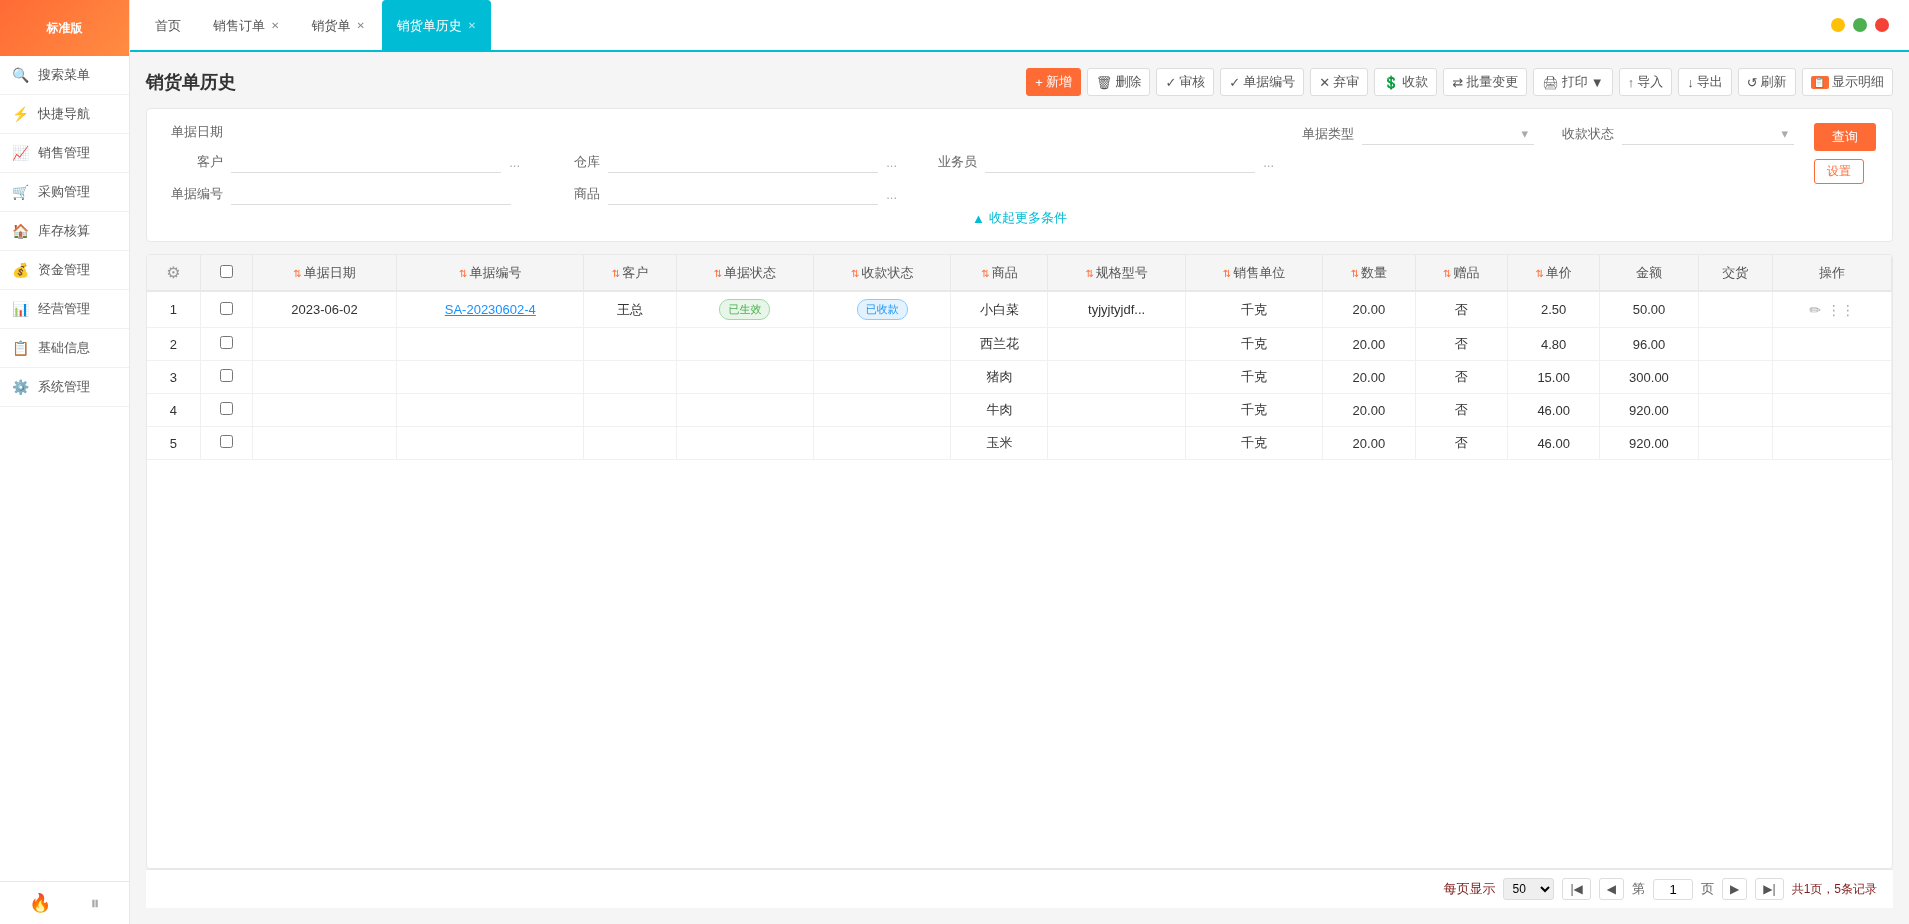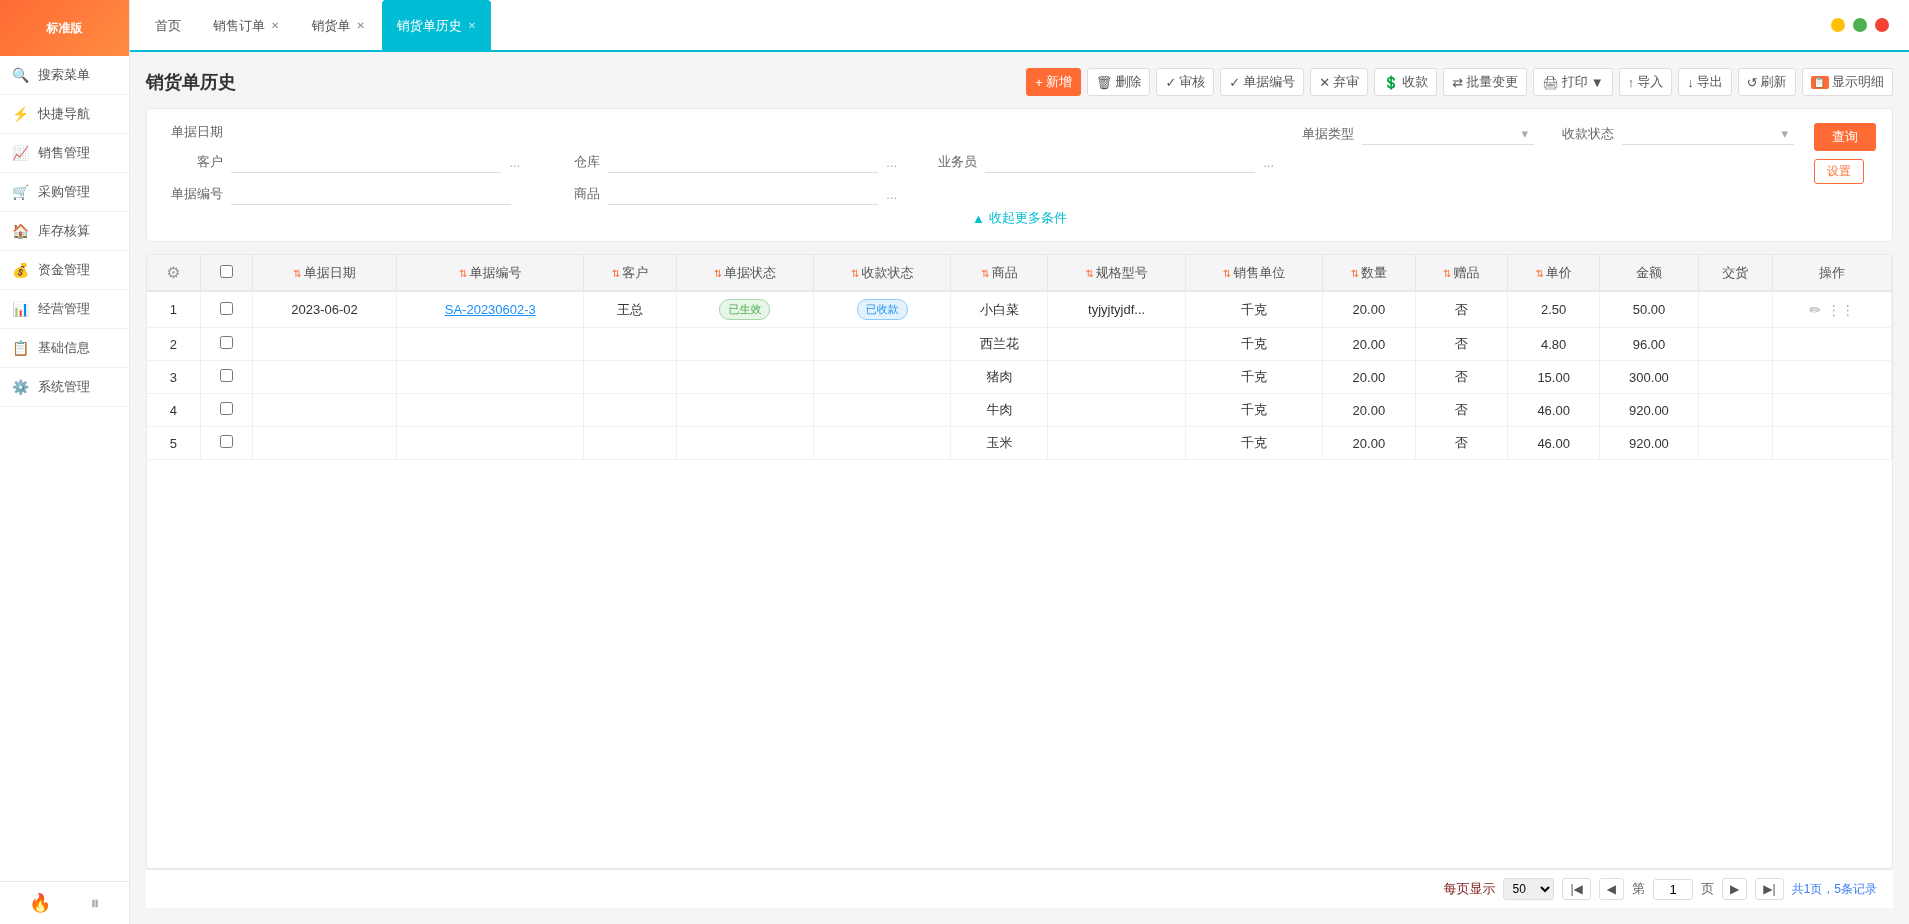--- a/index.html
+++ b/index.html
@@ -274,21 +274,21 @@
       font-size: 12px;
     }
     .page-nav-btn:disabled { color: #ccc; cursor: not-allowed; }
     .page-input {
       width: 40px;
       border: 1px solid #ddd;
       padding: 2px 4px;
       border-radius: 3px;
       text-align: center;
     }
-    .page-info { color: #3b82f6; font-size: 12px; }
+    .page-info { color: #7f1d1d; font-size: 12px; }
 
     .settings-gear { color: #999; font-size: 16px; }
   </style>
 </head>
 <body>
 
 <div class="sidebar">
   <div class="sidebar-top">标准版</div>
 
   <div class="sidebar-item">
@@ -509,21 +509,21 @@
             <th>金额</th>
             <th>交货</th>
             <th>操作</th>
           </tr>
         </thead>
         <tbody id="table-body">
         <tr>
               <td>1</td>
               <td><input type="checkbox" style=""></td>
               <td>2023-06-02</td>
-              <td><span class="link-text">SA-20230602-3</span></td>
+              <td><span class="link-text">SA-20230602-4</span></td>
               <td>王总</td>
               <td><span class="status-badge status-valid">已生效</span></td>
               <td><span class="status-badge status-paid">已收款</span></td>
               <td>小白菜</td>
               <td>tyjyjtyjdf...</td>
               <td>千克</td>
               <td>20.00</td>
               <td>否</td>
               <td>2.50</td>
               <td>50.00</td>

